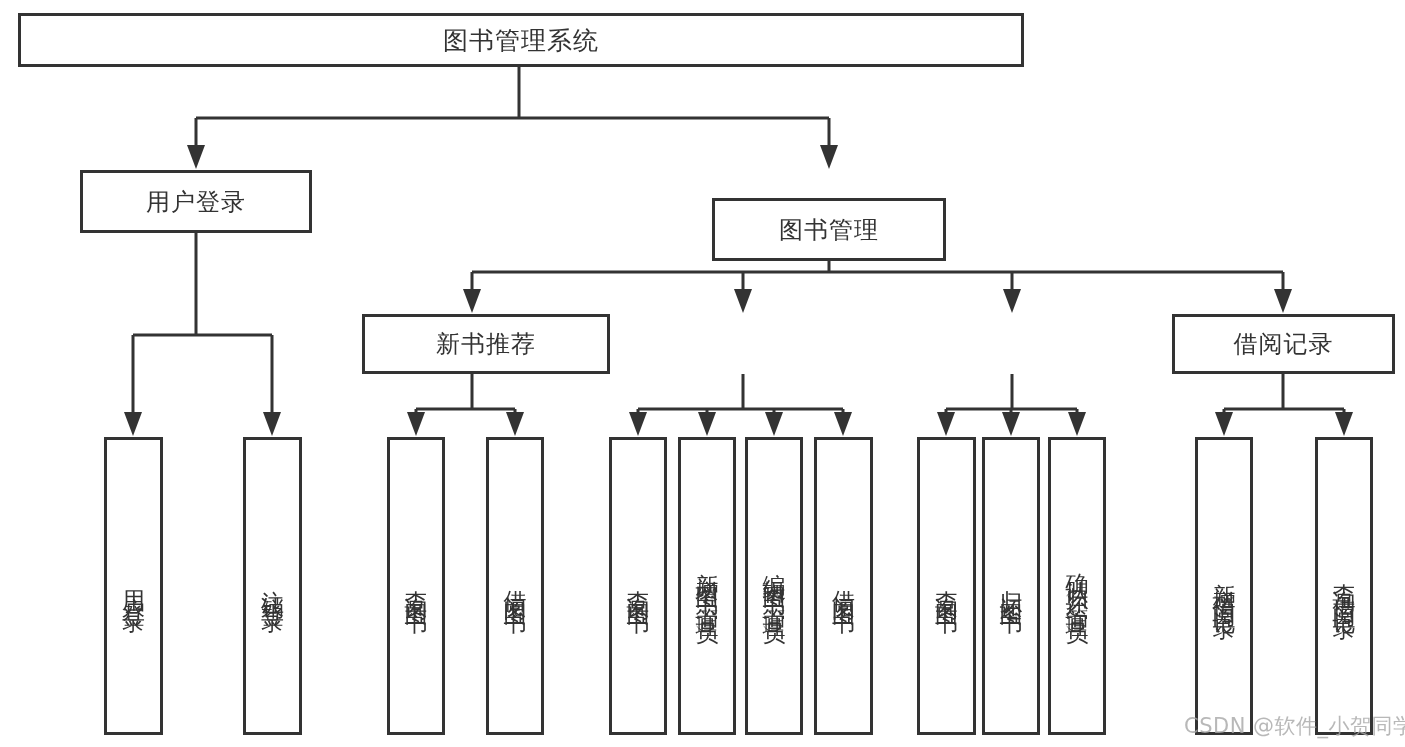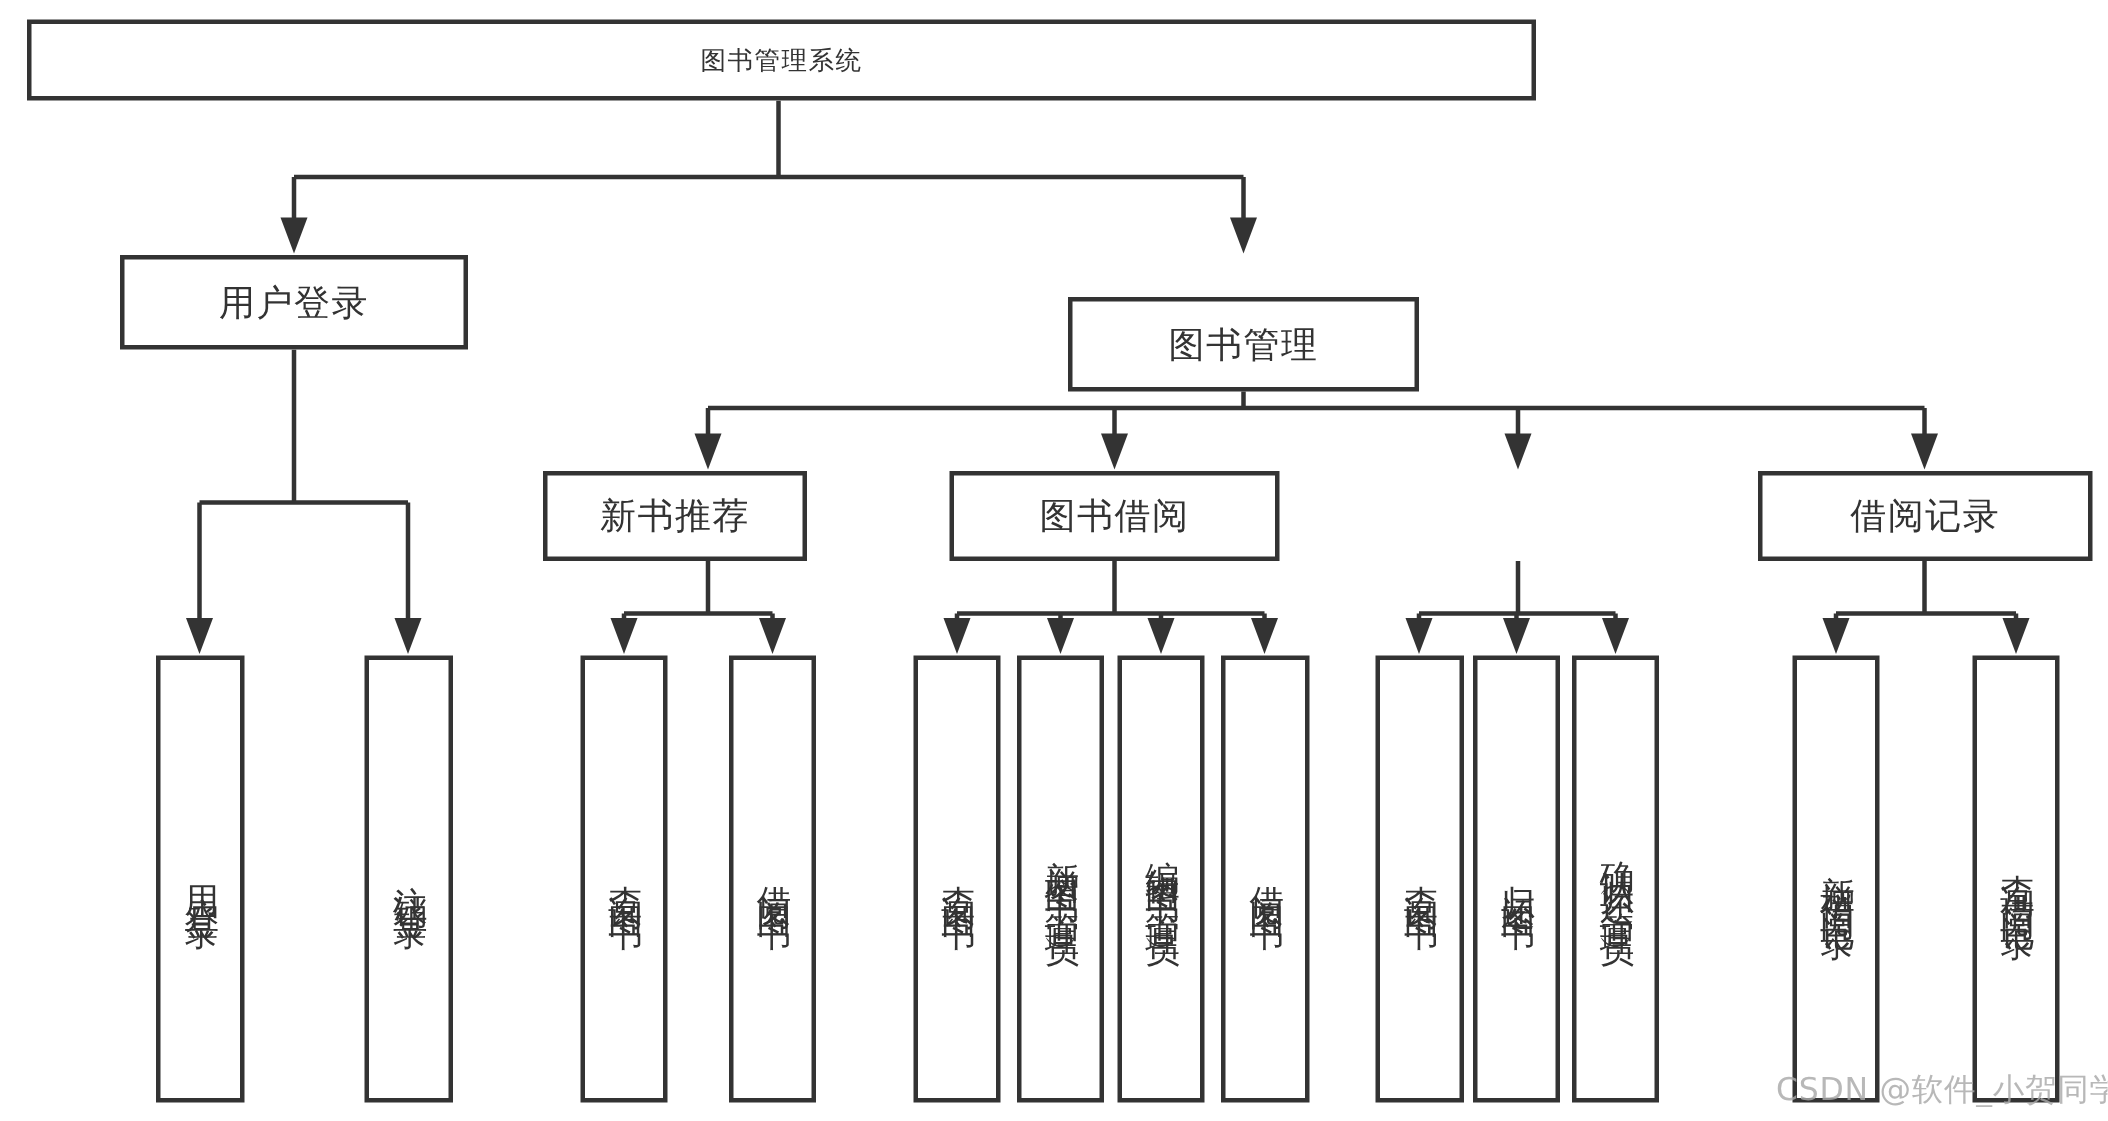--- a/index.html
+++ b/index.html
@@ -9,21 +9,21 @@
     font-family:"DejaVu Sans","Liberation Sans",sans-serif;
   }
   #stage{position:absolute;left:0;top:0;width:1405px;height:747px;}
   svg.wires{position:absolute;left:0;top:0;z-index:1;}
   .node{
     position:absolute;box-sizing:border-box;background:#ffffff;
     border:3px solid #333333;color:#333333;z-index:2;
     display:flex;align-items:center;justify-content:center;
   }
   .hbox{font-size:24px;letter-spacing:1px;}
-  .root{font-size:17px;}
+  .root{font-size:25px;}
   .vbox span{
     writing-mode:vertical-rl;text-orientation:mixed;
     font-size:23px;letter-spacing:7px;line-height:1;
     white-space:nowrap;
   }
   .watermark{
     position:absolute;left:1184px;top:712px;z-index:5;
     font-size:21px;color:#a9a9a9;opacity:0.82;letter-spacing:0.5px;
     white-space:nowrap;
   }
@@ -77,25 +77,22 @@
     <span>图书管理系统</span>
   </div>
 
   <div class="node hbox" style="left:80px;top:170px;width:232px;height:63px;">
     <span>用户登录</span>
   </div>
   <div class="node hbox" style="left:712px;top:170px;width:234px;height:63px;margin-top:28px;">
     <span>图书管理</span>
   </div>
 
-  <div class="node hbox" style="left:362px;top:314px;width:176px;height:60px;">
+  <div class="node hbox" style="left:362px;top:314px;width:248px;height:60px;">
     <span>新书推荐</span>
-  </div>
-  <div class="node hbox" style="left:633px;top:314px;width:220px;height:60px;">
-    <span>图书借阅</span>
   </div>
   <div class="node hbox" style="left:1172px;top:314px;width:223px;height:60px;justify-content:center;">
     <span>借阅记录</span>
   </div>
 
   <div class="node vbox" style="left:104px;top:437px;width:59px;height:298px;">
     <span>用户登录</span>
   </div>
   <div class="node vbox" style="left:243px;top:437px;width:59px;height:298px;">
     <span>注销登录</span>

